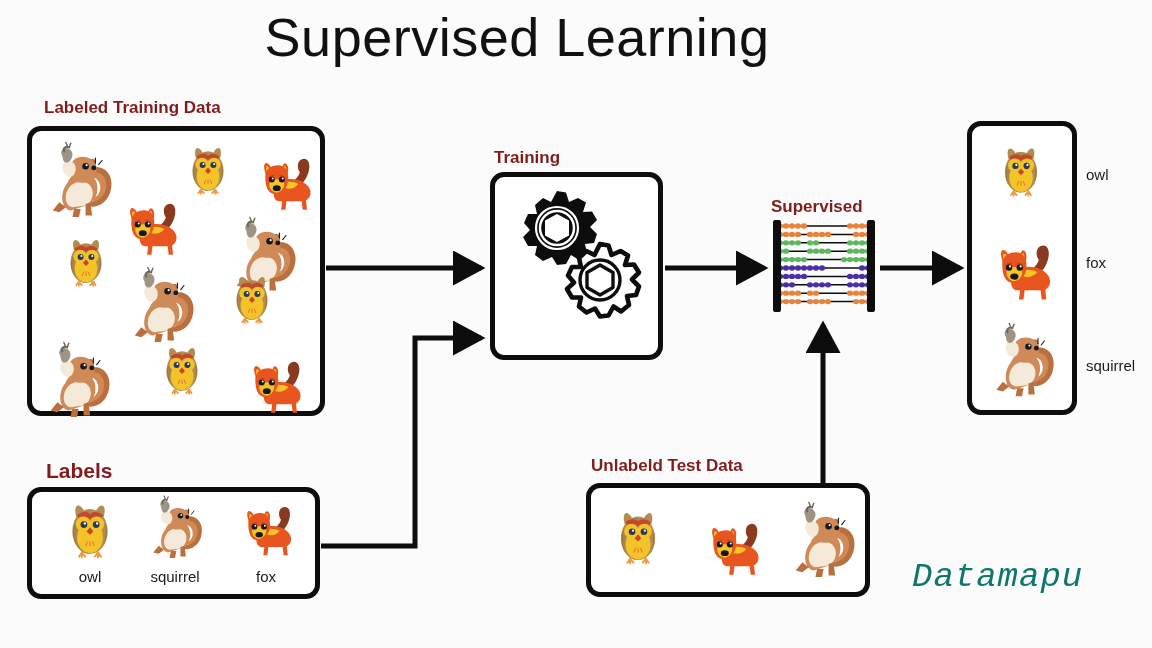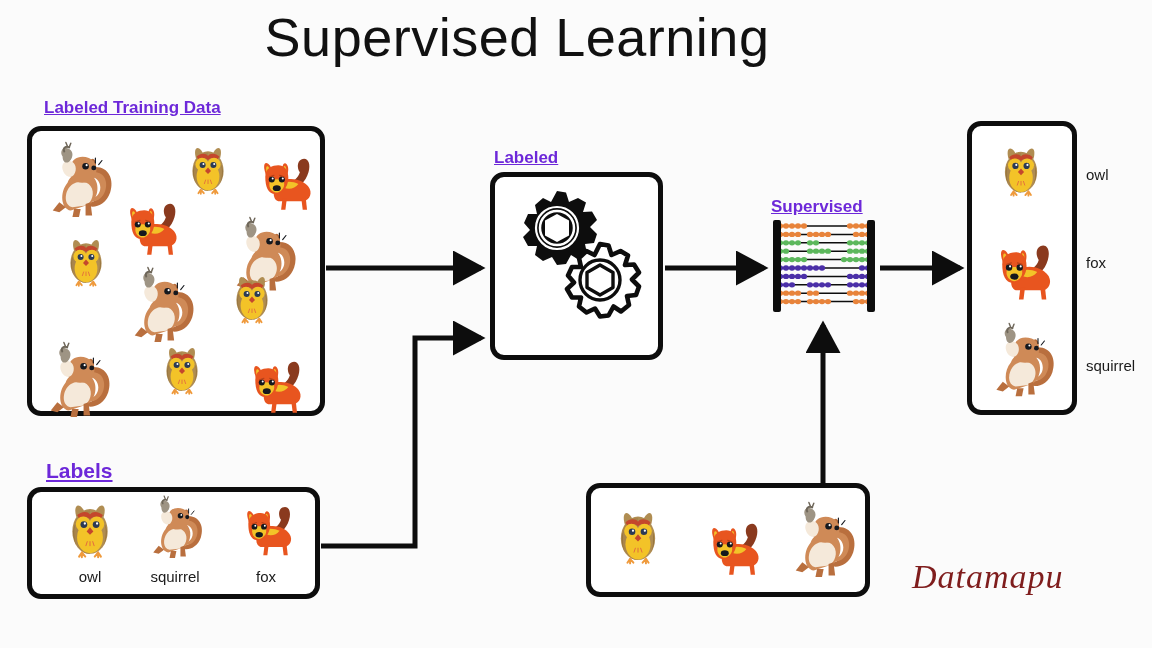--- a/index.html
+++ b/index.html
@@ -34,23 +34,22 @@
   .box {
     position: absolute;
     background: #ffffff;
     border: 5px solid #0d0d0d;
     border-radius: 14px;
     box-sizing: border-box;
   }
   .box-caption {
     position: absolute;
     font-weight: bold;
-    color: #6d28d9;
+    color: #7f1d1d;
     white-space: nowrap;
-    text-decoration: underline;
   }
 
   
   #training-data-box { left: 27px; top: 126px; width: 298px; height: 290px; }
   #training-data-caption { left: 44px; top: 98px; font-size: 17px; }
 
   .animal {
     position: absolute;
     display: block;
   }
@@ -100,24 +99,24 @@
     left: 0; top: 0;
     width: 1152px; height: 648px;
     pointer-events: none;
   }
 
   
   #watermark {
     position: absolute;
     left: 912px;
     top: 558px;
-    font-family: Liberation Serif, serif;
+    font-family: Liberation Mono, monospace;
     font-style: italic;
     font-size: 34px;
-    color: #7f1d1d;
+    color: #0f766e;
     letter-spacing: 1px;
     white-space: nowrap;
   }
 </style>
 </head>
 <body>
 
 <div id="canvas">
 
   <div id="title">Supervised Learning</div>
@@ -498,21 +497,21 @@
       <ellipse cx="40" cy="60" rx="5.5" ry="4" fill="#15181e"></ellipse>
       <path d="M30,44 L36,42 M50,44 L44,42" stroke="#b5401a" stroke-width="1.6" stroke-linecap="round"></path>
     </g>
             </svg>
           </div>
           <div class="cap">fox</div>
         </div>
       </div>
   </div>
 
-  <div id="training-caption" class="box-caption">Labeled</div>
+  <div id="training-caption" class="box-caption">Training</div>
   <div id="training-box" class="box">
     <svg width="163" height="178" viewBox="0 0 163 178" xmlns="http://www.w3.org/2000/svg">
 
       <g transform="translate(62,60)">
         <path d="M0,-46 L9,-44.5 12,-35 21,-39 29,-34.5 26,-25 35,-25.5 40,-17 33,-10
                  40,-3 37,6 28,7 30,16.5 22,23 14,18 9,27 0,28 -5,20 -14,24 -22,18
                  -20,9 -29,9 -34,0 -27,-7 -33,-14 -29,-23 -20,-23 -22,-32 -14,-39 -6,-35 Z" fill="#0d0d0d"></path>
         <circle cx="0" cy="-9" r="22" fill="#0d0d0d"></circle>
         <circle cx="0" cy="-9" r="21" fill="none" stroke="#ffffff" stroke-width="2.2"></circle>
         <circle cx="0" cy="-9" r="17" fill="none" stroke="#ffffff" stroke-width="2.5"></circle>
@@ -642,20 +641,21 @@
         <ellipse cx="52" cy="81.60000000000001" rx="3.1" ry="2.635" fill="#e8833a"></ellipse>
         <ellipse cx="58" cy="81.60000000000001" rx="3.1" ry="2.635" fill="#e8833a"></ellipse>
         <ellipse cx="86" cy="81.60000000000001" rx="3.1" ry="2.635" fill="#e8833a"></ellipse>
         <ellipse cx="92" cy="81.60000000000001" rx="3.1" ry="2.635" fill="#e8833a"></ellipse>
         <ellipse cx="98" cy="81.60000000000001" rx="3.1" ry="2.635" fill="#e8833a"></ellipse>
       </g>
     <rect x="3" y="0" width="8" height="92" fill="#0d0d0d" rx="2"></rect>
     <rect x="97" y="0" width="8" height="92" fill="#0d0d0d" rx="2"></rect>
   </svg>
 
+  <div id="test-data-caption" class="box-caption">Unlabeld Test Data</div>
   <div id="test-data-box" class="box">
     <div id="test-data-items">
         <div class="animal" style="left: 14px; top: 14px;"><svg viewBox="0 0 100 100" width="66" height="66">
     <g>
       <path d="M30,34 C26,20 30,14 36,18 C40,21 42,26 43,31 Z" fill="#b08d52"></path>
       <path d="M70,34 C74,20 70,14 64,18 C60,21 58,26 57,31 Z" fill="#b08d52"></path>
       <ellipse cx="50" cy="55" rx="26" ry="33" fill="#b08d52"></ellipse>
       <path d="M50,24 C35,24 26,38 26,55 C26,74 36,88 50,88 Z" fill="#a9854b"></path>
       <ellipse cx="50" cy="64" rx="19" ry="23" fill="#f3c328"></ellipse>
       <path d="M28,44 C24,52 25,66 30,76 C26,66 26,52 28,44 Z" fill="#8e6d3b"></path>

